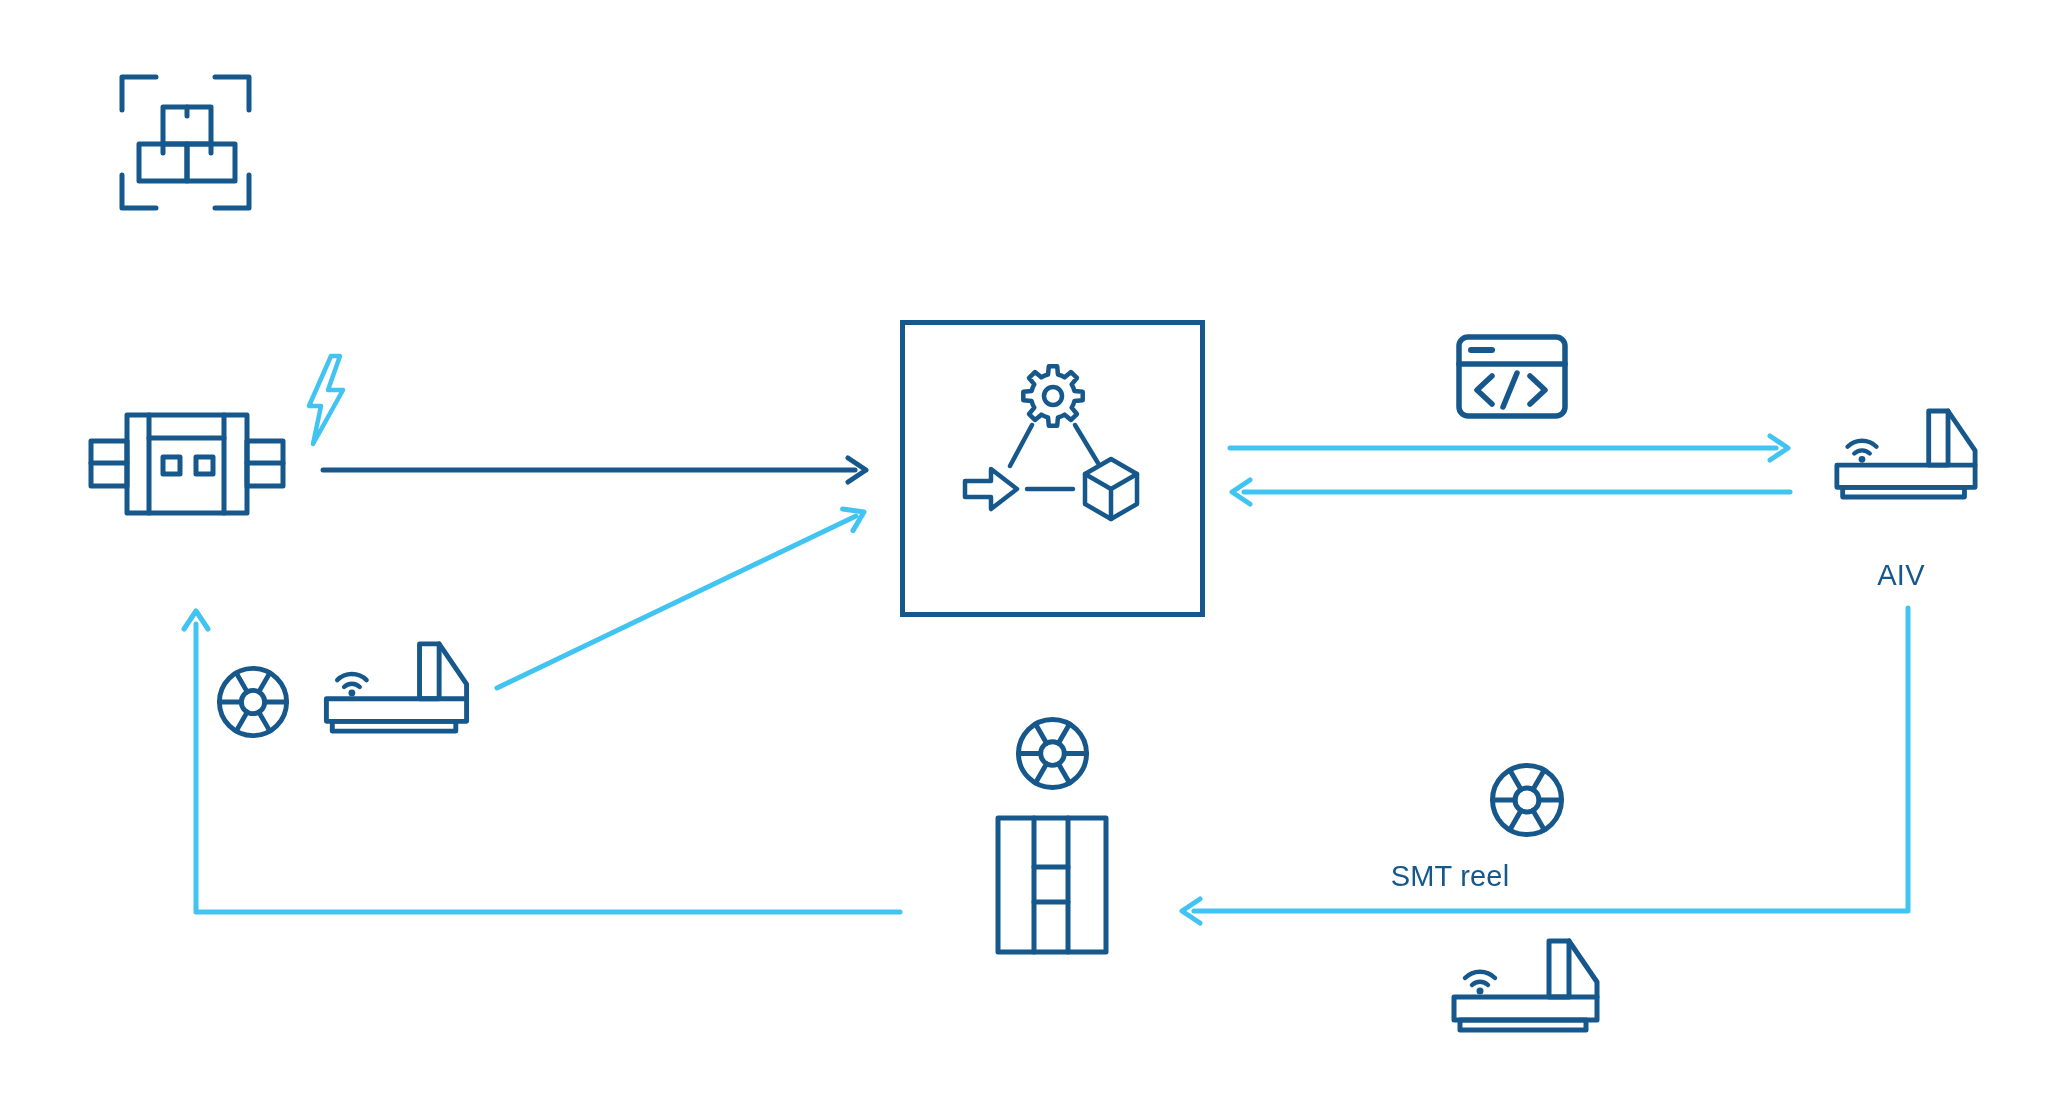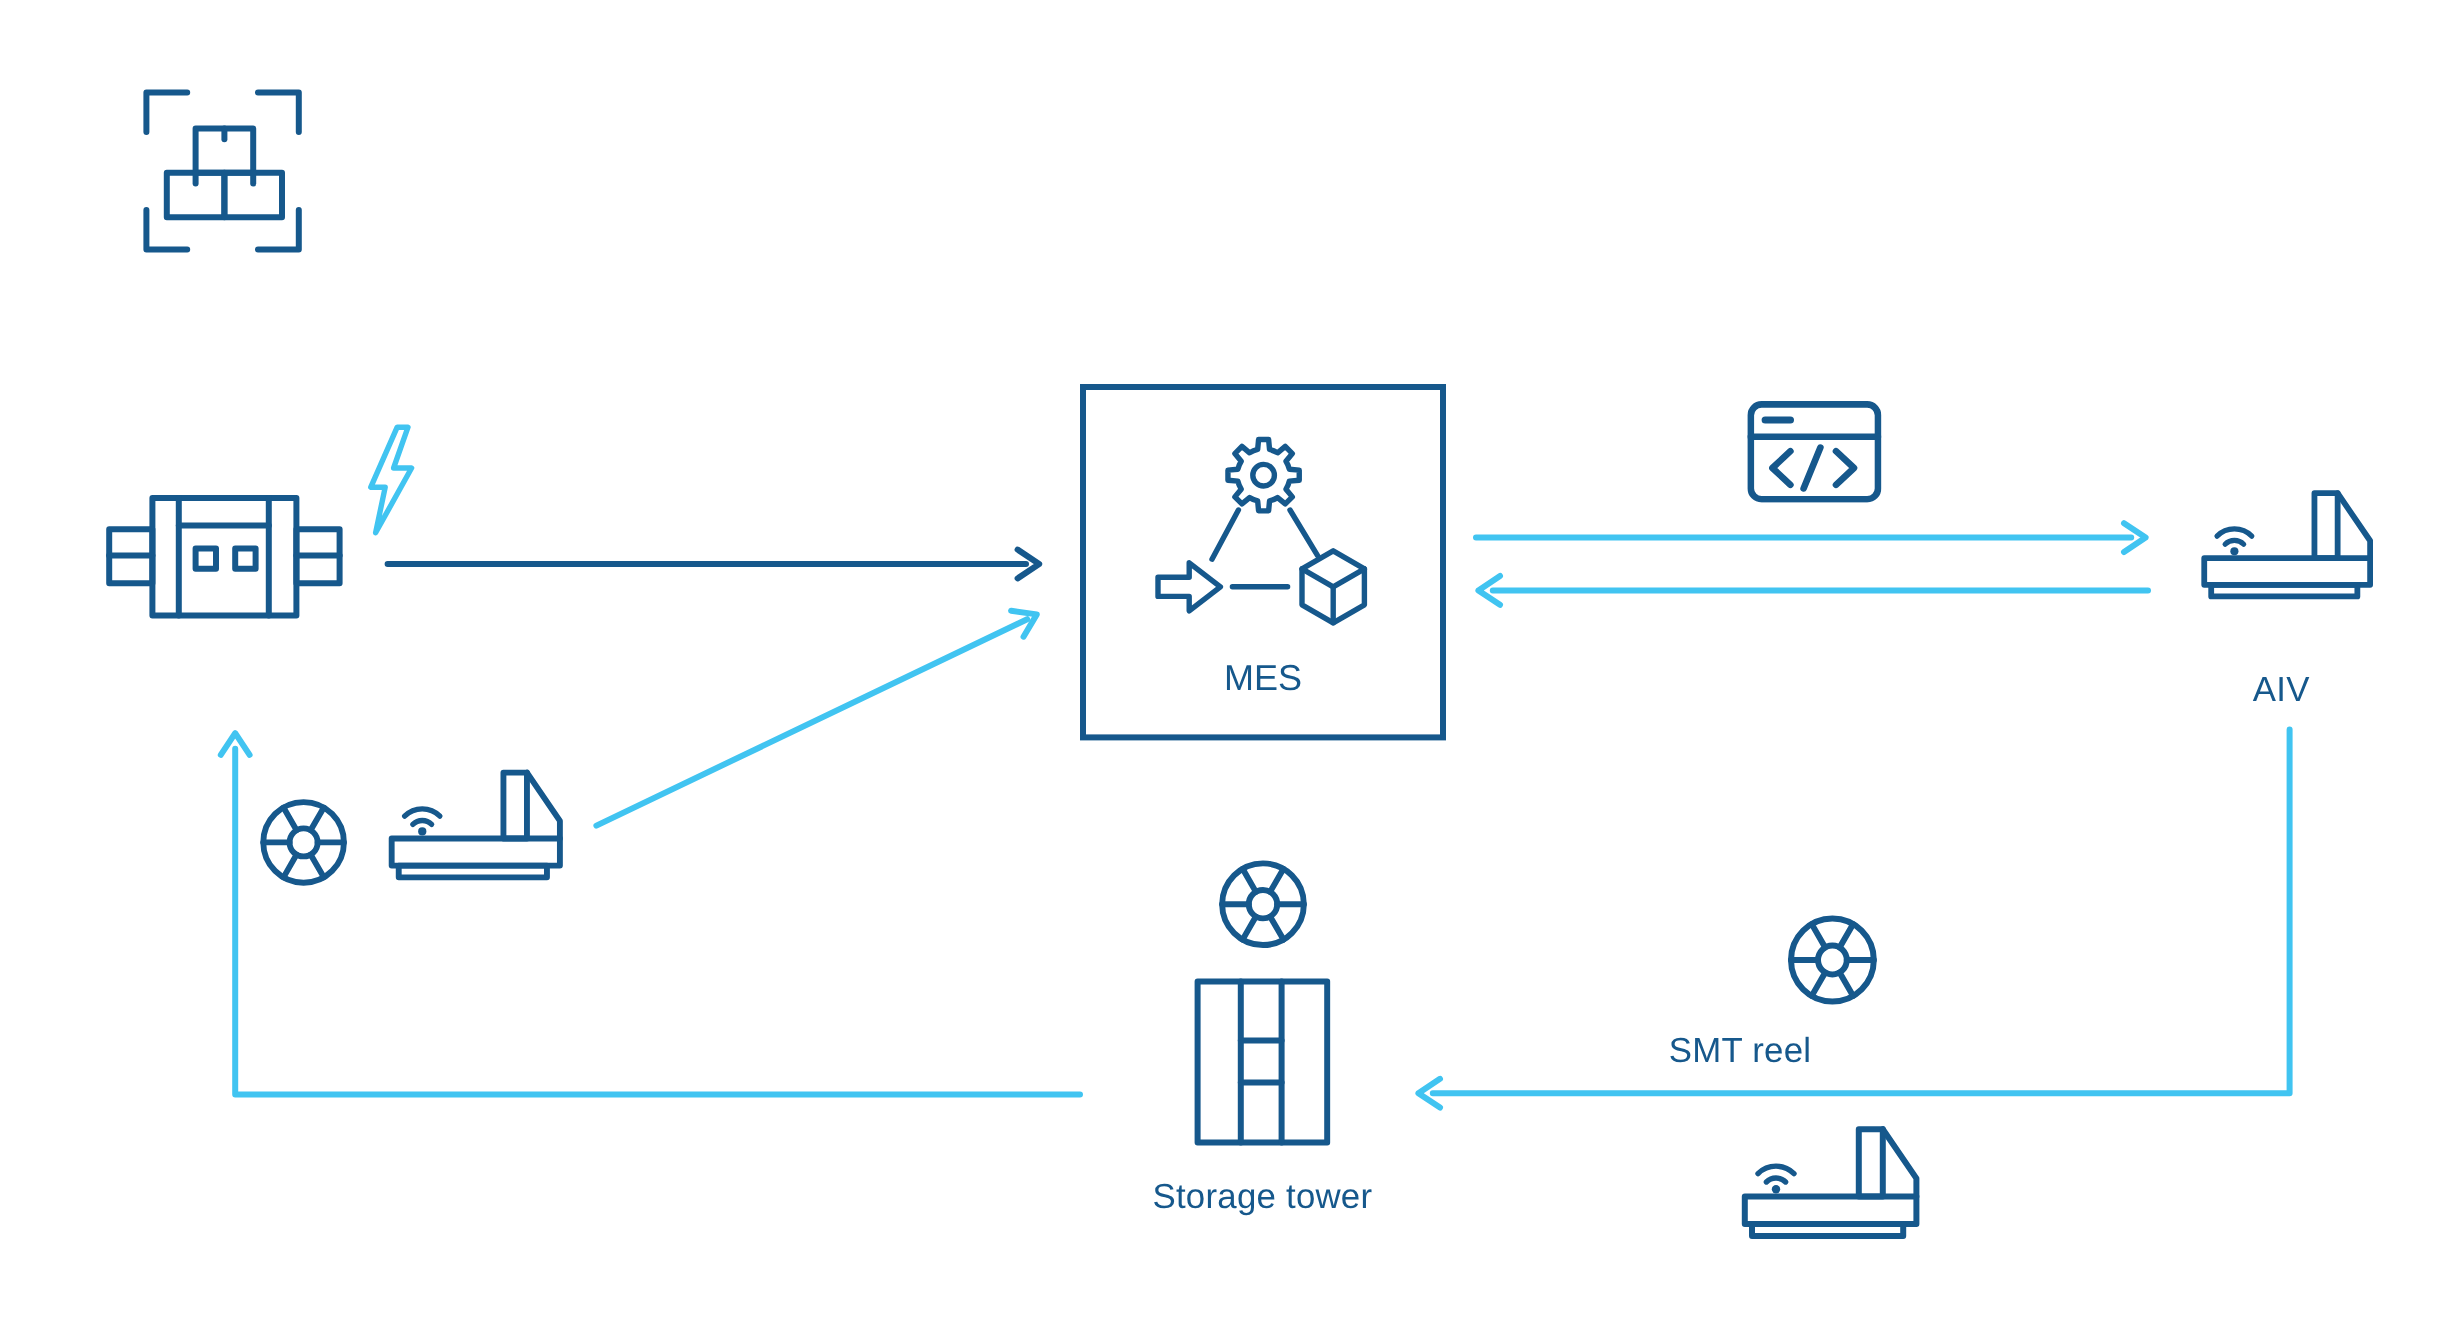--- a/index.html
+++ b/index.html
@@ -115,21 +115,20 @@
 
         <path d="M60,156 H86 V144 L112,164 L86,184 V172 H60 Z"></path>
 
         <g>
           <path d="M206,134 L232,149 V179 L206,194 L180,179 V149 Z"></path>
           <path d="M180,149 L206,164 L232,149"></path>
           <path d="M206,164 V194"></path>
         </g>
       </g>
     </svg>
-    <div class="mes-label">MES</div>
   </div>
 
   <svg class="abs" style="left:1456px;top:334px" width="112" height="85" viewBox="0 0 112 85">
     <g class="stroke-d" style="stroke-width:5.5">
       <rect x="3" y="3" width="106" height="79" rx="9"></rect>
       <line x1="3" y1="30" x2="109" y2="30"></line>
       <line x1="15" y1="16" x2="36" y2="16" style="stroke-width:6"></line>
       <path d="M36,42 L21,56 L36,70"></path>
       <line x1="47" y1="73" x2="61" y2="39"></line>
       <path d="M74,42 L89,56 L74,70"></path>
@@ -191,21 +190,20 @@
   </svg>
   <svg class="abs" style="left:995px;top:815px" width="114" height="140" viewBox="0 0 114 140">
     <g class="stroke-d">
       <rect x="3" y="3" width="108" height="134"></rect>
       <line x1="39" y1="3" x2="39" y2="137"></line>
       <line x1="73" y1="3" x2="73" y2="137"></line>
       <line x1="39" y1="52" x2="73" y2="52"></line>
       <line x1="39" y1="87" x2="73" y2="87"></line>
     </g>
   </svg>
-  <div class="lbl" style="left:922px;top:976px;width:260px">Storage tower</div>
 
   <svg class="abs" style="left:1489px;top:762px" width="76" height="76" viewBox="0 0 76 76">
     <g class="stroke-d">
       <circle cx="38" cy="38" r="34.5"></circle>
       <circle cx="38" cy="38" r="12"></circle>
       <line x1="50" y1="38" x2="72.5" y2="38"></line>
       <line x1="26" y1="38" x2="3.5" y2="38"></line>
       <line x1="44" y1="48.4" x2="55.3" y2="67.9"></line>
       <line x1="32" y1="48.4" x2="20.8" y2="67.9"></line>
       <line x1="44" y1="27.6" x2="55.3" y2="8.1"></line>

